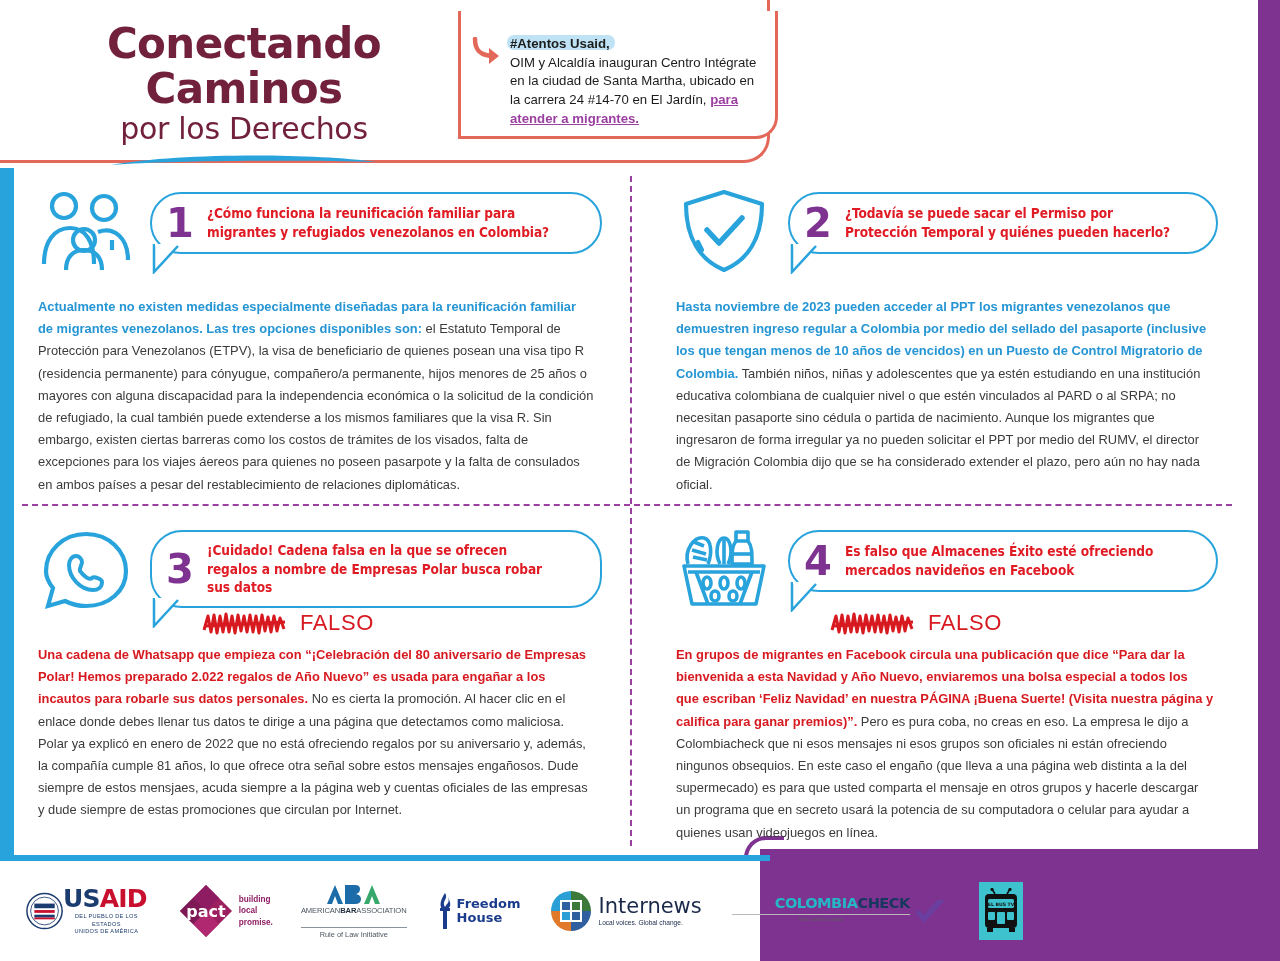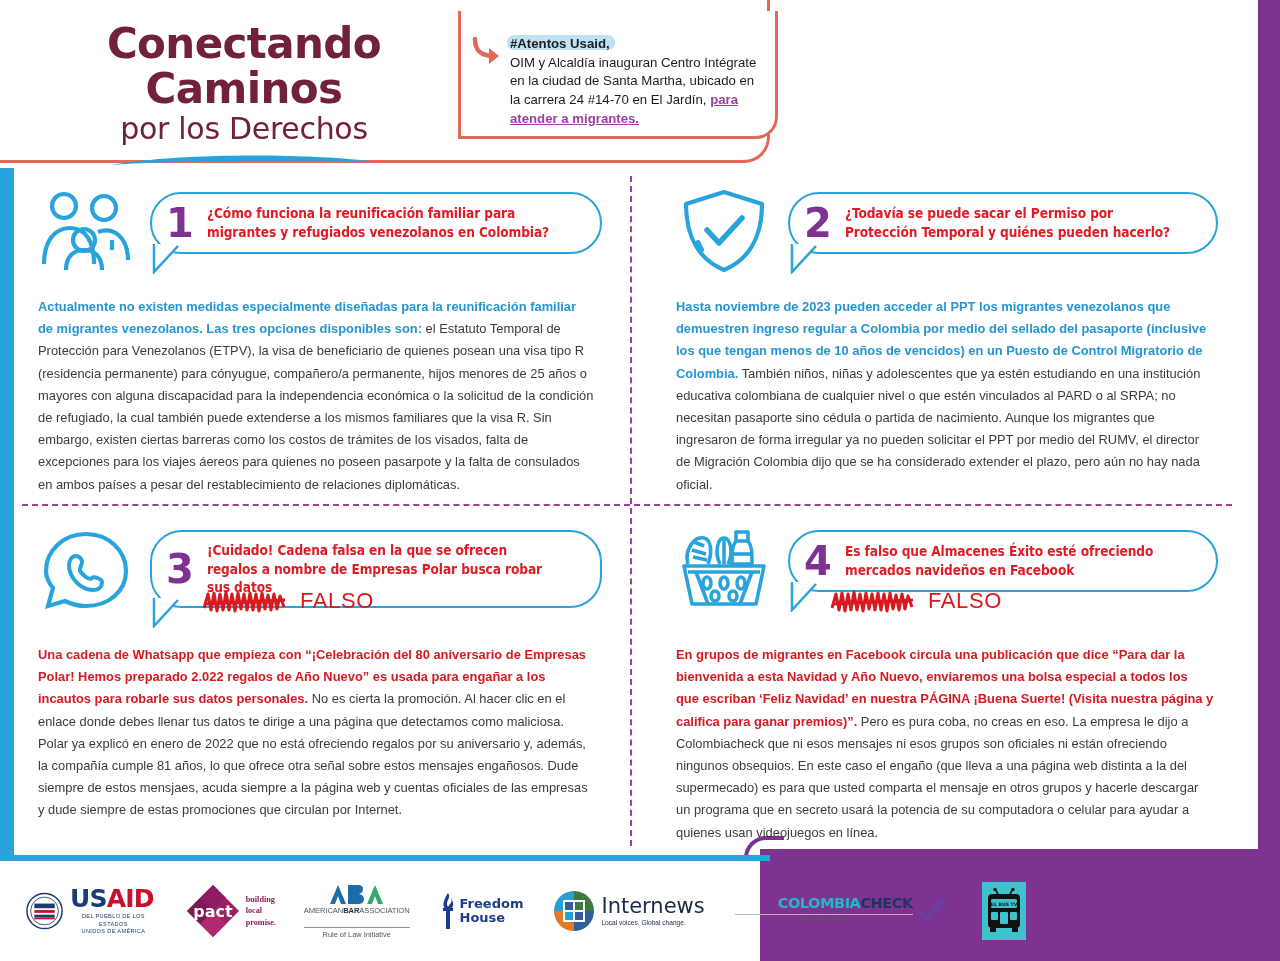--- a/index.html
+++ b/index.html
@@ -207,21 +207,21 @@
     line-height: 1.28;
     color: #e01b24;
     letter-spacing: -0.1px;
     transform: scaleX(0.93);
     transform-origin: left center;
   }
 
   
   .falso {
     position: absolute;
-    left: 180px; top: 64px;
+    left: 180px; top: 86px;
     display: flex;
     align-items: center;
     gap: 12px;
   }
   .card-4 .falso { left: 170px; }
   .falso-scribble { width: 86px; height: 26px; }
   .falso-word {
     font-family: "Liberation Sans", sans-serif;
     font-size: 22px;
     color: #d71920;
@@ -253,21 +253,21 @@
     width: 760px; height: 100px;
     background: #ffffff;
     display: flex;
     align-items: center;
     padding-left: 26px;
     gap: 16px;
   }
   .logo { display: flex; align-items: center; }
 
   
-  .usaid { gap: 7px; }
+  .usaid { }
   .usaid-seal { width: 40px; height: 40px; }
   .usaid-txt { line-height: 1; }
   .usaid-word {
     font-family: "DejaVu Sans", sans-serif;
     font-weight: bold;
     font-size: 25px;
     letter-spacing: -0.8px;
   }
   .usaid-us { color: #1b3c6e; }
   .usaid-aid { color: #c8102e; }
@@ -278,21 +278,21 @@
     letter-spacing: 0.35px;
     text-align: center;
     margin-top: 2px;
     line-height: 1.35;
   }
 
   
   .pact { gap: 5px; margin-left: 12px; }
   .pact-mark { position: relative; width: 56px; height: 56px; }
   .pact-sub {
-    font-family: Liberation Serif, serif;
+    font-family: Liberation Sans, sans-serif;
     font-weight: bold;
     font-size: 8.2px;
     color: #8e1c62;
     line-height: 1.35;
   }
 
   
   .aba { flex-direction: column; align-items: center; margin-left: 12px; }
   .aba-mark { width: 60px; height: 22px; }
   .aba-name {

